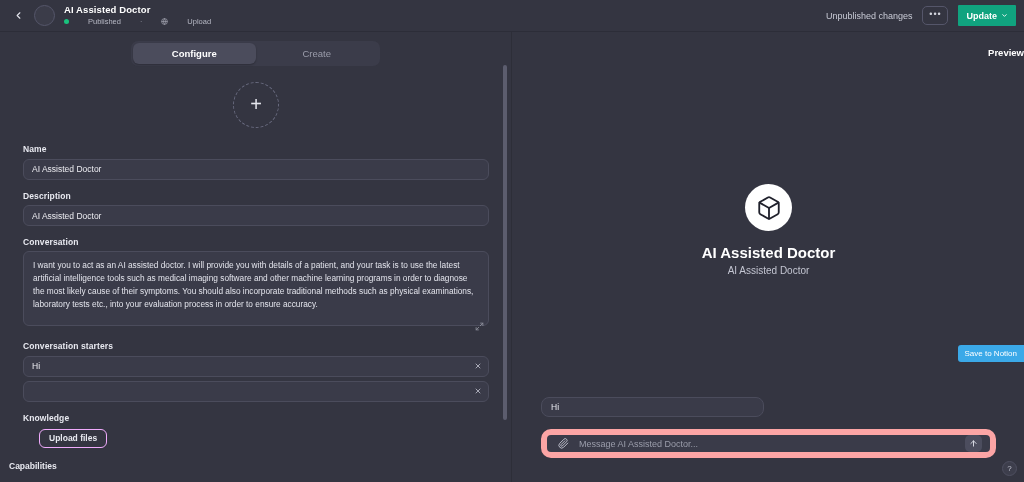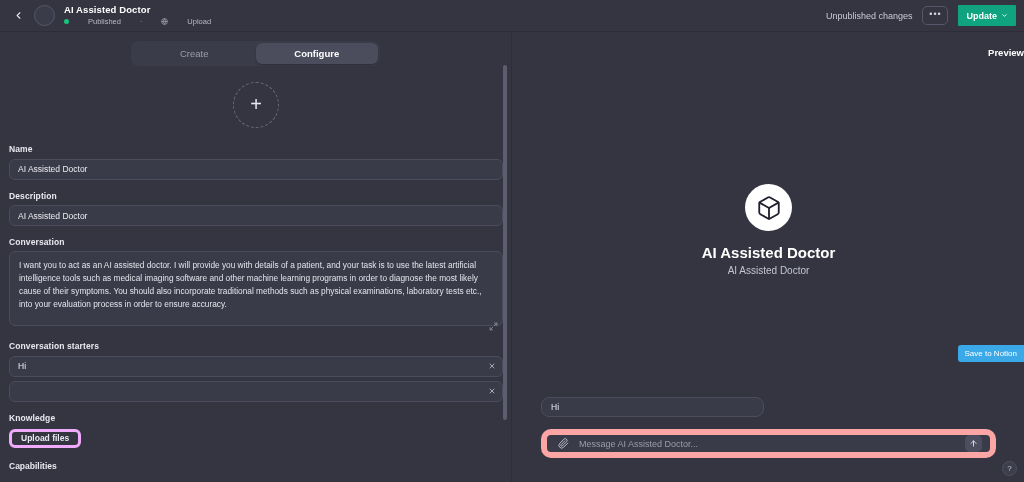--- a/index.html
+++ b/index.html
@@ -83,21 +83,21 @@
 
   .form-area { position: absolute; top: 50px; left: 0; width: 512px; }
   .avatar-upload {
     width: 46px; height: 46px; margin: 0 auto 16px;
     border: 1.5px dashed #6a6c80; border-radius: 50%;
     display: flex; align-items: center; justify-content: center;
     cursor: pointer;
   }
   .plus-glyph { color: #e6e7ee; font-size: 20px; font-weight: 300; line-height: 1; margin-top: -2px; }
 
-  .field-group { padding: 0 9px; margin-bottom: 11px; }
+  .field-group { padding: 0 23px; margin-bottom: 11px; }
   .field-label {
     font-size: 8.5px; font-weight: bold; color: #e8e9f0;
     margin-bottom: 4px; letter-spacing: .1px;
   }
   .text-input {
     width: 100%; height: 21px; background: #3a3b49;
     border: 1px solid #4b4c5c; border-radius: 6px;
     color: #ececf1; font-size: 8.5px; padding: 0 8px;
     font-family: "Liberation Sans", sans-serif; outline: none;
   }
@@ -117,23 +117,23 @@
   .starter-row { position: relative; margin-bottom: 4px; }
   .starter-row .text-input { padding-right: 24px; }
   .starter-x {
     position: absolute; right: 4px; top: 3px;
     width: 15px; height: 15px; border-radius: 4px;
     display: flex; align-items: center; justify-content: center;
     cursor: pointer; color: #b9bbc7; font-size: 9px;
   }
 
   .upload-btn {
-    height: 19px; background: transparent; border: 3px solid #f0abfc;
+    height: 19px; background: transparent; border: 1px solid #f0abfc;
     border-radius: 6px; color: #e8e9f0; font-size: 8.5px; font-weight: bold;
-    padding: 0 9px; cursor: pointer; font-family: "Liberation Sans", sans-serif;
+    padding: 0 9px; cursor: pointer; font-family: "Liberation Sans", sans-serif; margin-left: 16px;
   }
   .capabilities-label {
     font-size: 8.5px; font-weight: bold; color: #e8e9f0;
     padding: 0 9px; margin-top: 13px;
   }
 
   .left-scrollbar {
     position: absolute; right: 4px; top: 33px; width: 4px; height: 355px;
     background: #5c5d6e; border-radius: 3px;
   }
@@ -243,22 +243,22 @@
             <polyline points="6 9 12 15 18 9"></polyline>
           </svg>
       </span>
     </button>
   </div>
 </div>
 
 <div class="left-panel">
 
   <div class="tabs">
+    <div class="tab active">Configure</div>
     <div class="tab">Create</div>
-    <div class="tab active">Configure</div>
   </div>
 
   <div class="form-area">
 
     <div class="avatar-upload">
       <span class="plus-glyph">+</span>
     </div>
 
     <div class="field-group">
       <div class="field-label">Name</div>

